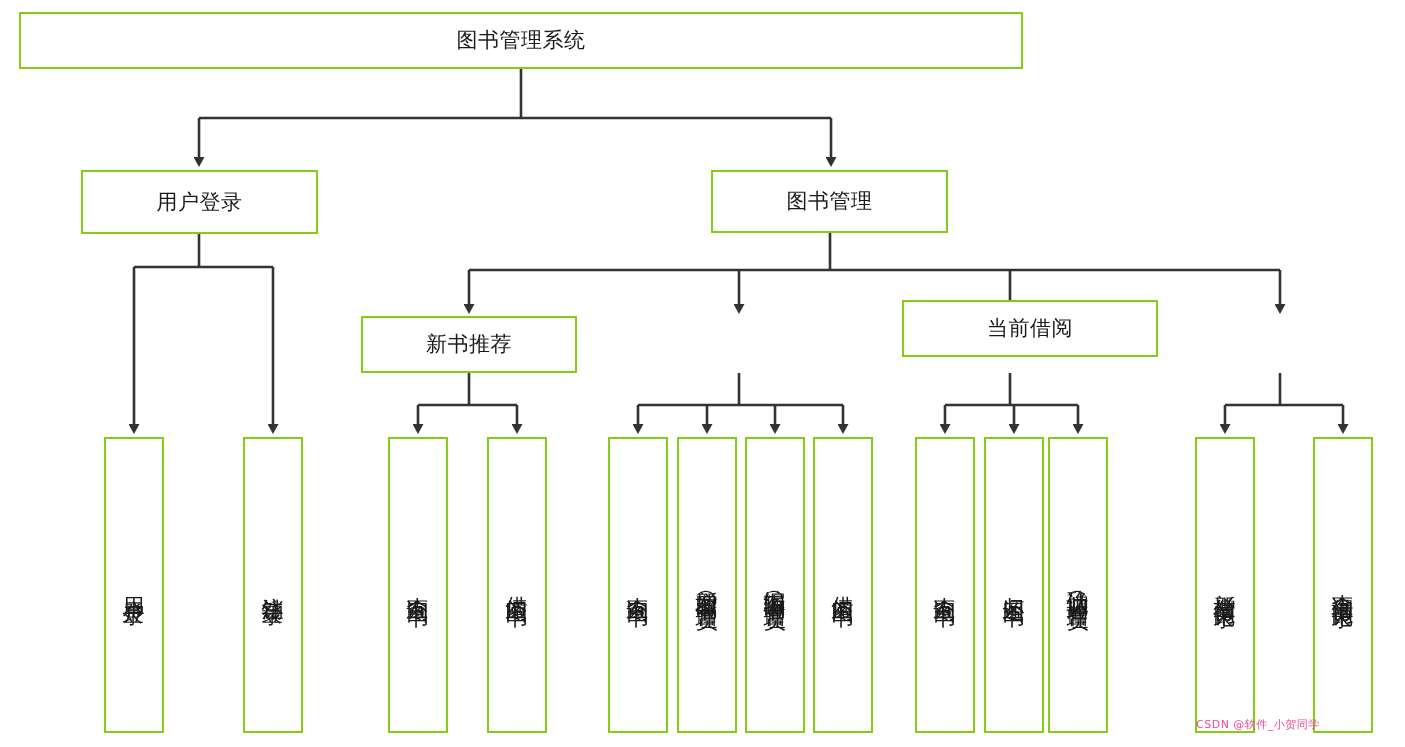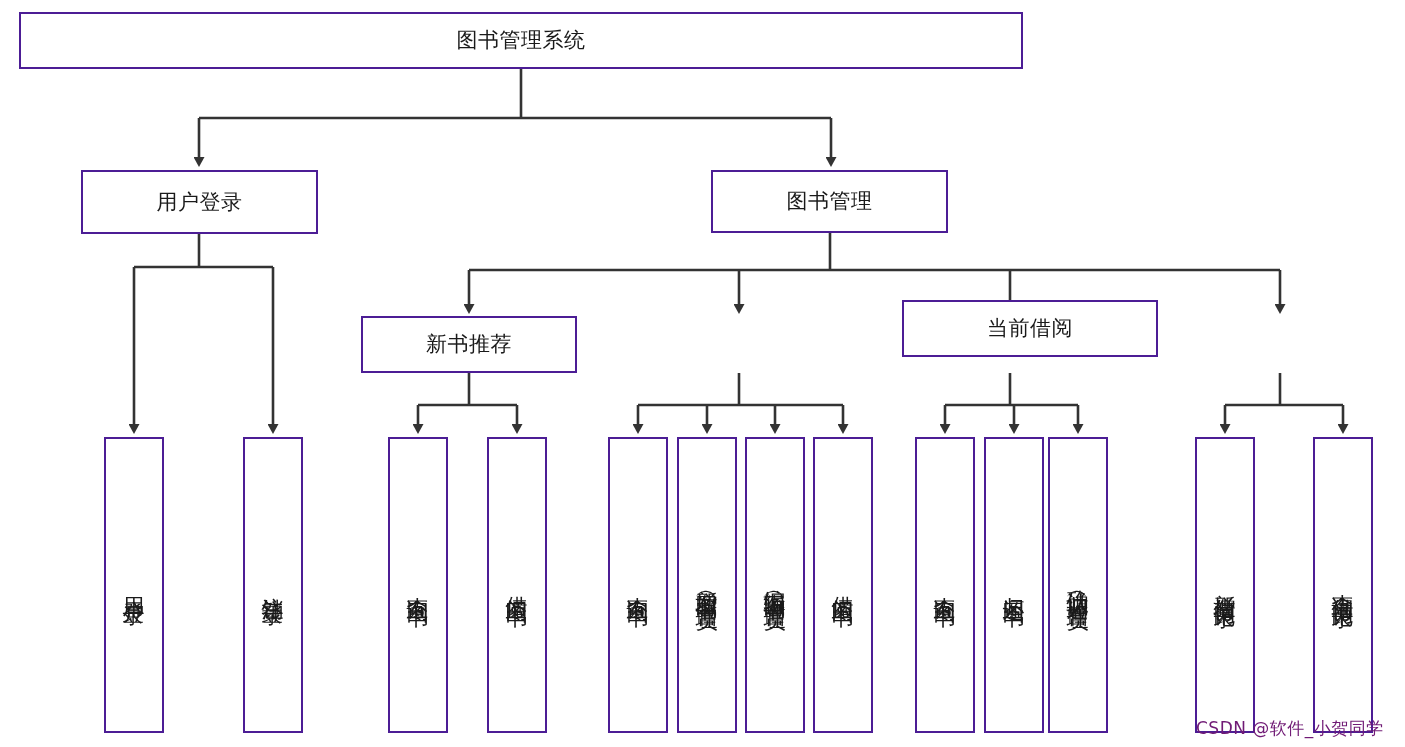--- a/index.html
+++ b/index.html
@@ -22,21 +22,21 @@
     left: 0;
     top: 0;
     width: 1405px;
     height: 747px;
     pointer-events: none;
   }
   .node {
     position: absolute;
     box-sizing: border-box;
     background: #ffffff;
-    border: 2px solid #4c1d95;
+    border: 2px solid #84cc16;
     display: flex;
     align-items: center;
     justify-content: center;
     color: #1a1a1a;
     line-height: 1.18;
   }
   .node .lbl {
     display: block;
     text-align: center;
     white-space: pre-line;
@@ -51,22 +51,22 @@
   }
   .node.vert .lbl {
     writing-mode: vertical-rl;
     text-orientation: upright;
     font-size: 22px;
     letter-spacing: 3px;
     line-height: 1.05;
   }
   .watermark {
     position: absolute;
-    color: #701a75;
-    font-size: 17px;
+    color: #ec4899;
+    font-size: 11px;
     white-space: nowrap;
     letter-spacing: 0.5px;
     text-align: center;
   }
 </style>
 </head>
 <body>
 
 <div id="canvas">
 

